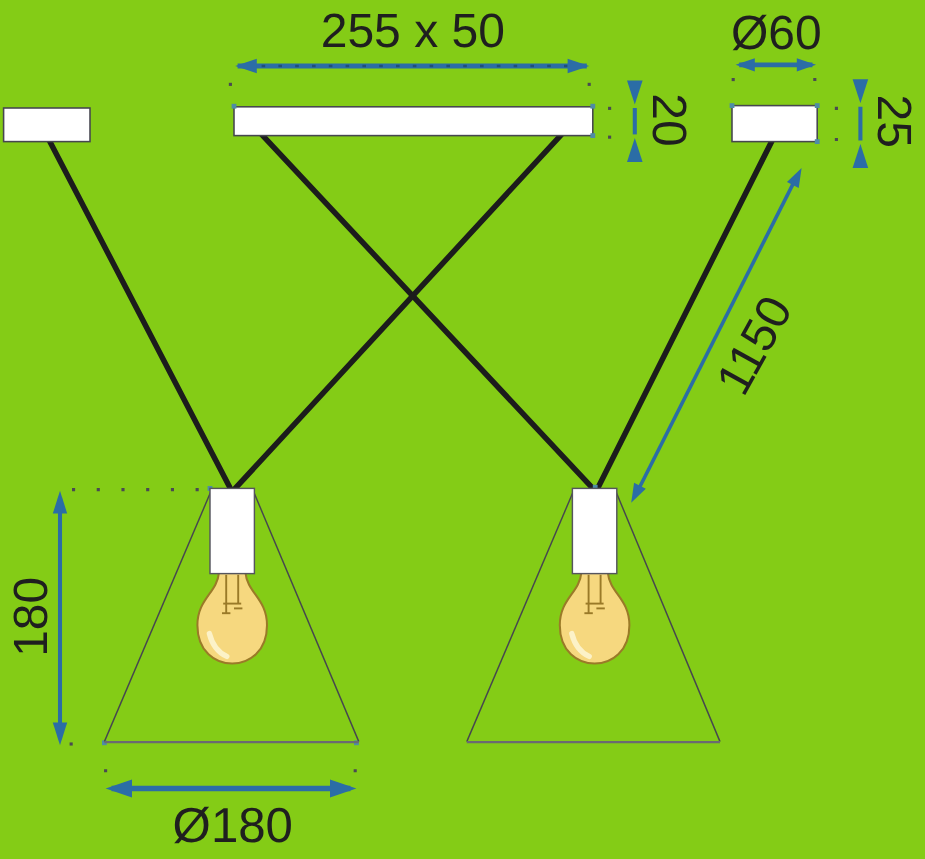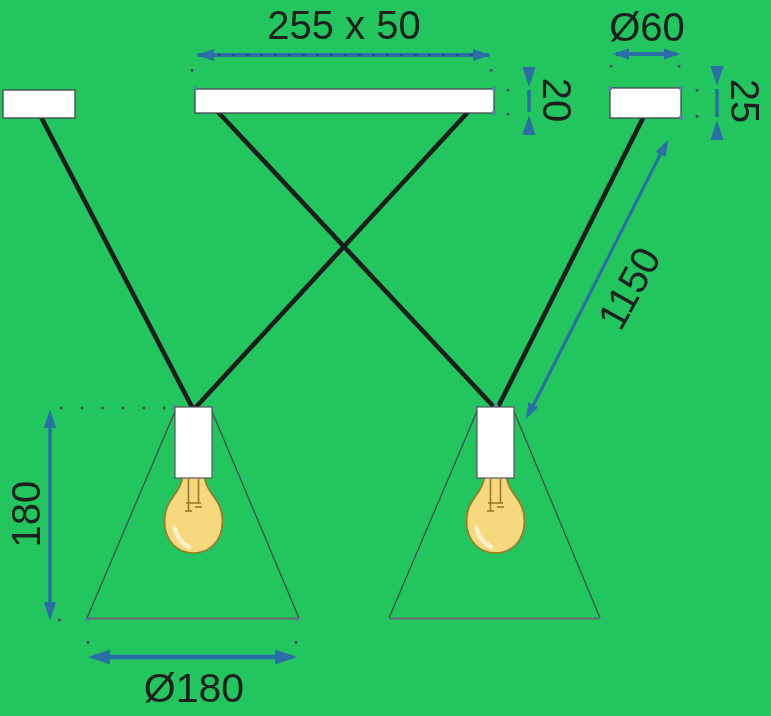--- a/index.html
+++ b/index.html
@@ -1,17 +1,17 @@
 <!DOCTYPE html>
 <html><head>
 <meta charset="utf-8">
 <style>
   html,body{margin:0;padding:0;background:#ffffff;}
   .stage{
-    position:relative;width:771px;height:716px;background:#22c55e;
+    position:relative;width:771px;height:716px;background:#84cc16;
     font-family:"Liberation Sans", sans-serif;overflow:hidden;
   }
   svg{position:absolute;left:0;top:0;}
   text{
     font-family:"Liberation Sans", sans-serif;
     fill:#1f1f1f;
   }
   .dim-num{font-size:40px;letter-spacing:0px;}
   .dim-num-big{font-size:41px;}
 </style>

